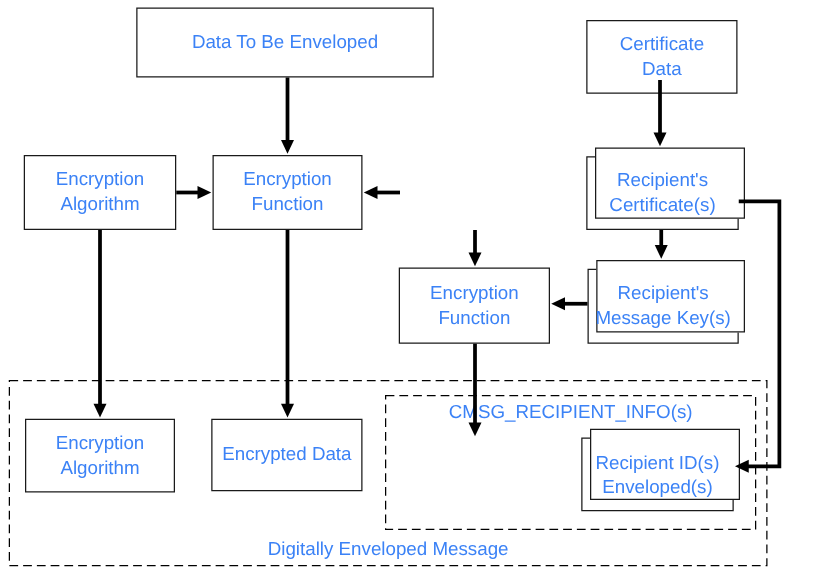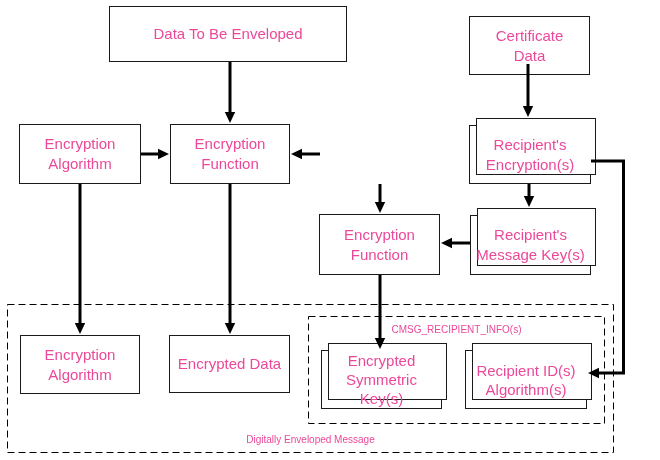--- a/index.html
+++ b/index.html
@@ -2,21 +2,21 @@
 <html><head>
 <meta charset="utf-8">
 <style>
   html, body { margin: 0; padding: 0; background: #ffffff; }
   .stage {
     position: relative;
     width: 660px;
     height: 460px;
     background: #ffffff;
     font-family: "Liberation Sans", "DejaVu Sans", sans-serif;
-    color: #ec4899;
+    color: #3b82f6;
     overflow: hidden;
   }
   .node {
     position: absolute;
     box-sizing: border-box;
     border: 1px solid #1a1a1a;
     background: #ffffff;
     display: flex;
     flex-direction: column;
     align-items: center;
@@ -35,21 +35,21 @@
     top: -8px;
     left: 6px;
     width: 100%;
     height: 100%;
     border: 1px solid #1a1a1a;
     background: #ffffff;
     z-index: -1;
   }
   .container-label {
     position: absolute;
-    font-size: 10px;
+    font-size: 15px;
     line-height: 18px;
     text-align: center;
     z-index: 2;
     white-space: nowrap;
   }
   .overlay {
     position: absolute;
     left: 0; top: 0;
     width: 660px;
     height: 460px;
@@ -77,21 +77,21 @@
   </div>
 
   <div class="node" style="left:170px;top:124px;width:120px;height:60px">
     <span>Encryption</span>
     <span>Function</span>
   </div>
 
 
   <div class="node stack" style="left:469px;top:125px;width:122px;height:59px">
     <span>Recipient's</span>
-    <span>Encryption(s)</span>
+    <span>Certificate(s)</span>
   </div>
 
   <div class="node" style="left:319px;top:214px;width:121px;height:61px">
     <span>Encryption</span>
     <span>Function</span>
   </div>
 
   <div class="node stack" style="left:470px;top:215px;width:121px;height:60px">
     <span>Recipient's</span>
     <span>Message Key(s)</span>
@@ -99,29 +99,24 @@
 
   <div class="node" style="left:20px;top:335px;width:120px;height:59px">
     <span>Encryption</span>
     <span>Algorithm</span>
   </div>
 
   <div class="node" style="left:169px;top:335px;width:121px;height:58px">
     <span>Encrypted Data</span>
   </div>
 
-  <div class="node stack tight" style="left:321px;top:350px;width:121px;height:59px">
-    <span>Encrypted</span>
-    <span>Symmetric</span>
-    <span>Key(s)</span>
-  </div>
 
   <div class="node stack tight" style="left:465px;top:350px;width:122px;height:59px">
     <span>Recipient ID(s)</span>
-    <span>Algorithm(s)</span>
+    <span>Enveloped(s)</span>
   </div>
 
   <div class="container-label" style="left:308px;top:321px;width:297px">CMSG_RECIPIENT_INFO(s)</div>
 
   <div class="container-label" style="left:7px;top:431px;width:607px">Digitally Enveloped Message</div>
 
   <svg class="overlay" viewBox="0 0 660 460" xmlns="http://www.w3.org/2000/svg">
 
     <rect x="7.5" y="304.5" width="606" height="148" fill="none" stroke="#000" stroke-width="1" stroke-dasharray="7 4"></rect>
     <rect x="308.5" y="316.5" width="296" height="107" fill="none" stroke="#000" stroke-width="1" stroke-dasharray="7 4"></rect>

